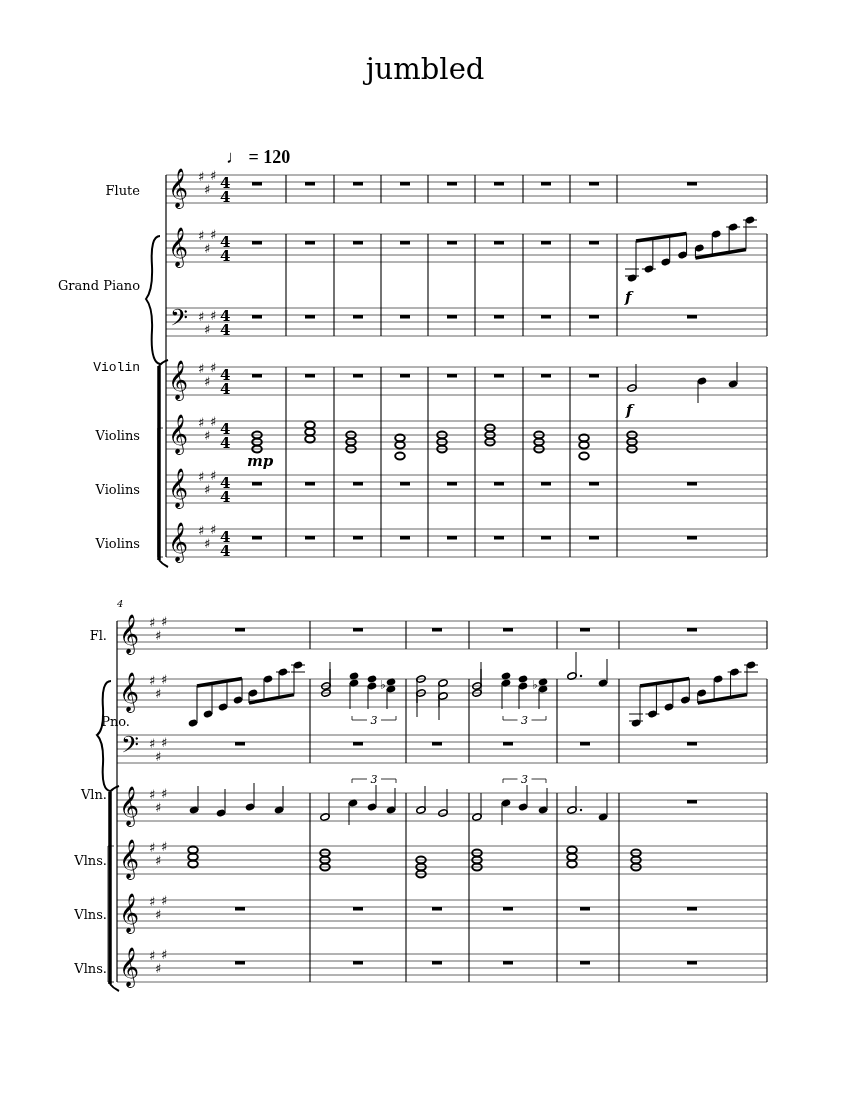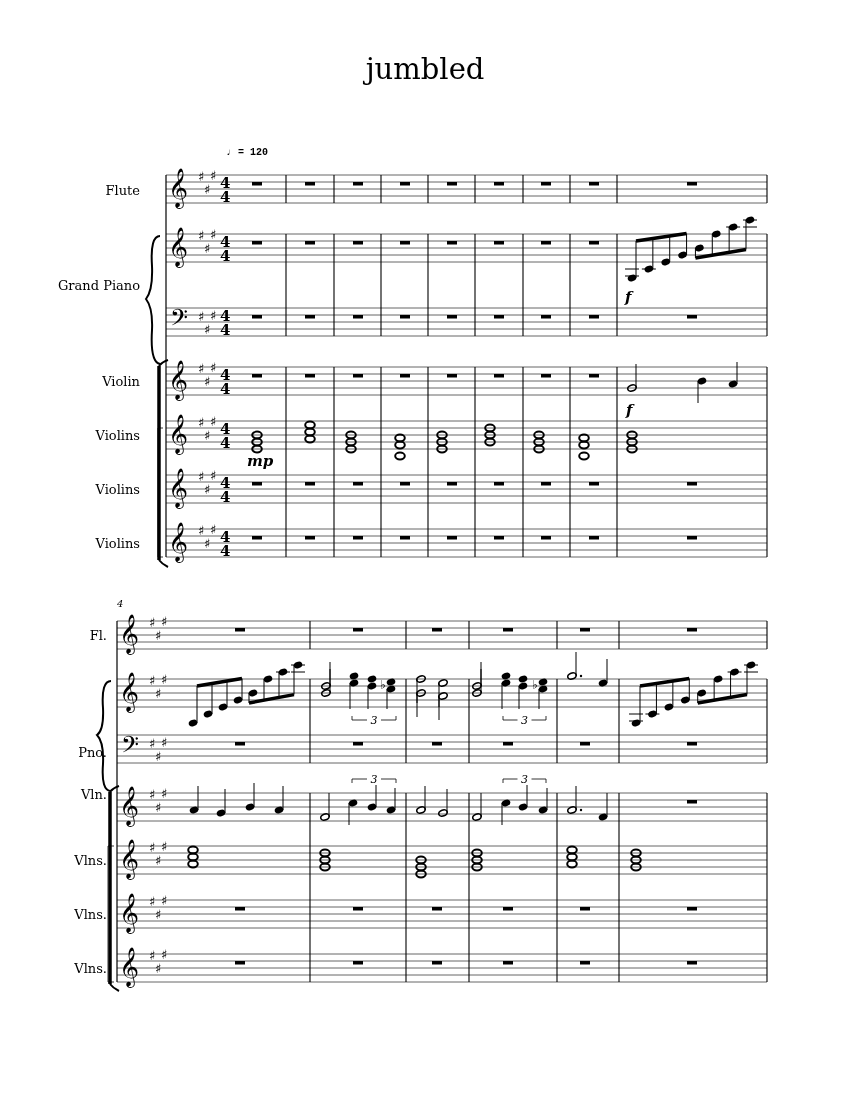--- a/index.html
+++ b/index.html
@@ -3,46 +3,46 @@
 <meta charset="utf-8">
 <style>
   html, body { margin: 0; padding: 0; background: #ffffff; }
   body { width: 850px; height: 1100px; position: relative; overflow: hidden;
          font-family: "DejaVu Serif", "Liberation Serif", serif; color: #000; }
   #page { position: absolute; left: 0; top: 0; width: 850px; height: 840px; }
   .title { position: absolute; top: 52px; left: 0; width: 850px; text-align: center;
            font-family: "DejaVu Serif", "Liberation Serif", serif; font-size: 29px; }
   .label { position: absolute; font-family: "DejaVu Serif", "Liberation Serif", serif;
            font-size: 13px; text-align: center; white-space: nowrap; }
-  .tempo { position: absolute; left: 226px; top: 147px; font-family: Liberation Mono, monospace;
-           font-weight: bold; font-size: 10px; }
+  .tempo { position: absolute; left: 226px; top: 147px; font-family: Liberation Serif, serif;
+           font-weight: bold; font-size: 18px; }
   .measno { position: absolute; left: 117px; top: 598px; font-size: 10px; font-style: italic; }
   svg { position: absolute; left: 0; top: 0; }
 </style>
 </head>
 <body>
 
 <div id="page">
   <div class="title">jumbled</div>
 
   <div class="tempo">
     <span>♩</span>
     <span>= 120</span>
   </div>
 
   <div class="label" style="right:710px;top:183px;">Flute</div>
   <div class="label" style="right:710px;top:278px;margin-left:25px;">Grand Piano</div>
-  <div class="label" style="right:710px;top:374px;">Violin</div>
+  <div class="label" style="right:710px;top:360px;font-family:Liberation Mono, monospace;">Violin</div>
   <div class="label" style="right:710px;top:428px;">Violins</div>
   <div class="label" style="right:710px;top:482px;">Violins</div>
   <div class="label" style="right:710px;top:536px;">Violins</div>
 
   <div class="measno">4</div>
   <div class="label" style="right:743px;top:628px;">Fl.</div>
-  <div class="label" style="right:743px;top:714px;margin-top:31px;">Pno.</div>
+  <div class="label" style="right:720px;top:714px;">Pno.</div>
   <div class="label" style="right:743px;top:787px;">Vln.</div>
   <div class="label" style="right:743px;top:853px;">Vlns.</div>
   <div class="label" style="right:743px;top:907px;">Vlns.</div>
   <div class="label" style="right:743px;top:961px;">Vlns.</div>
 
   <svg id="notation" width="850" height="1100" viewBox="0 0 850 1100">
       <line x1="166" x2="767" y1="175" y2="175" stroke="#555" stroke-width="0.9"></line>
       <line x1="166" x2="767" y1="182" y2="182" stroke="#555" stroke-width="0.9"></line>
       <line x1="166" x2="767" y1="189" y2="189" stroke="#555" stroke-width="0.9"></line>
       <line x1="166" x2="767" y1="196" y2="196" stroke="#555" stroke-width="0.9"></line>

